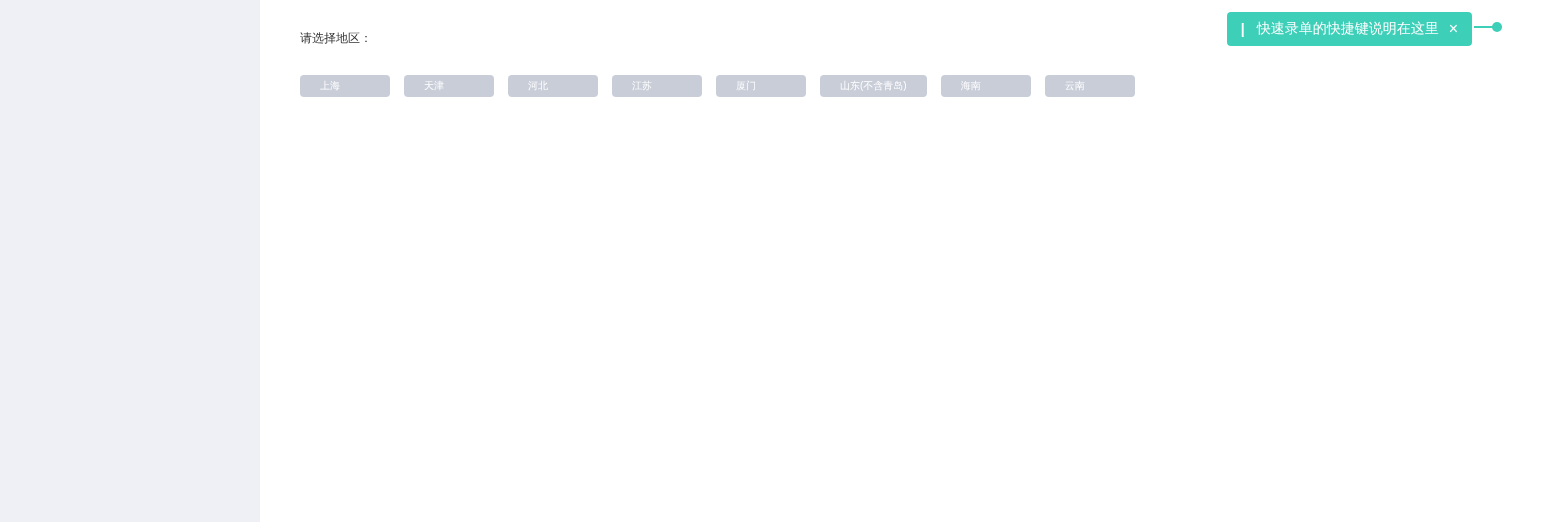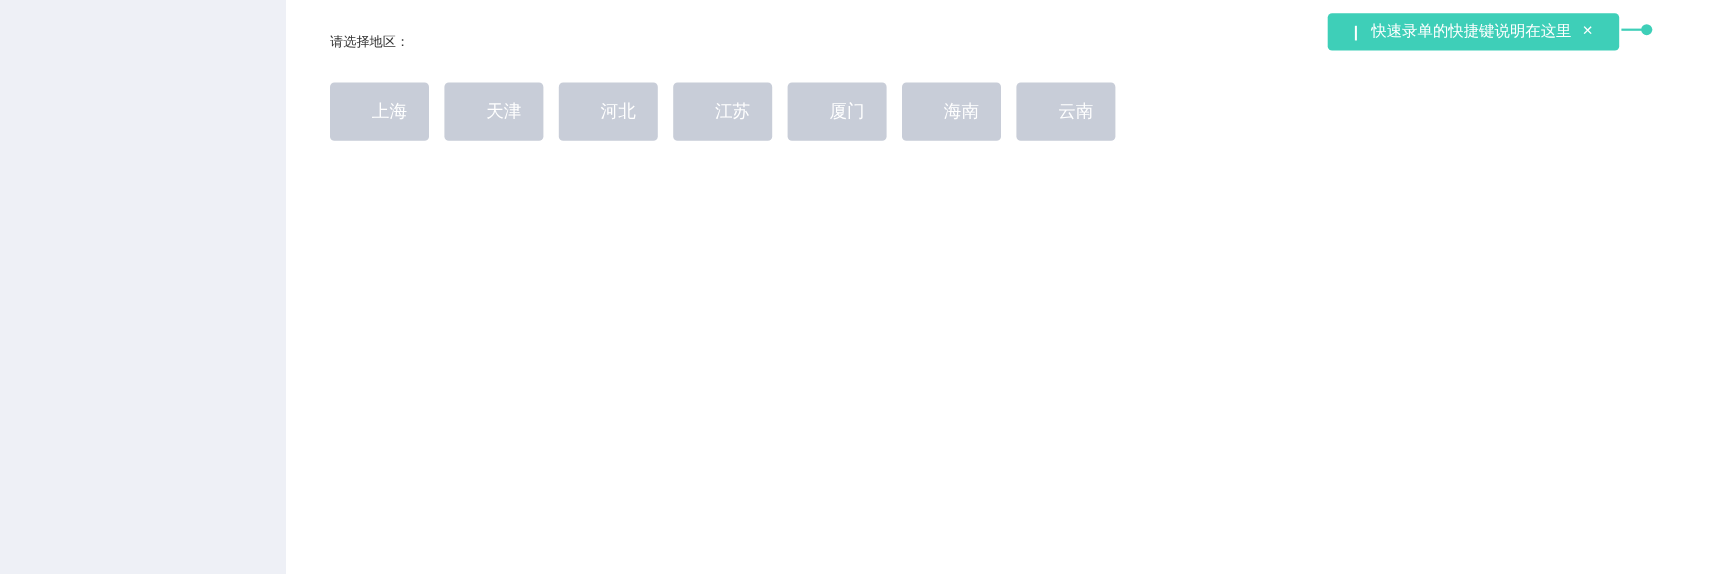--- a/index.html
+++ b/index.html
@@ -47,37 +47,37 @@
       display: flex;
       flex-wrap: wrap;
       gap: 14px;
     }
 
     .region-btn {
       background: #c8cdd8;
       color: #fff;
       border: none;
       border-radius: 4px;
-      padding: 16px 20px;
-      font-size: 16px;
+      padding: 4px 20px;
+      font-size: 10px;
       cursor: pointer;
       min-width: 90px;
-      text-align: right;
+      text-align: left;
       font-family: 'Microsoft YaHei', 'PingFang SC', sans-serif;
     }
 
     
     .tooltip-banner {
       position: absolute;
       top: 12px;
       right: 90px;
       background: #3ecfb8;
       color: #fff;
       border-radius: 4px;
-      padding: 8px 24px;
+      padding: 8px 14px;
       font-size: 14px;
       display: flex;
       align-items: center;
       gap: 10px;
       white-space: nowrap;
     }
 
     .tooltip-banner::before {
       content: '|';
       font-weight: bold;
@@ -123,20 +123,21 @@
 
 <div class="main-content">
   <div class="page-title">请选择地区：</div>
 
   <div class="region-buttons">
   <button class="region-btn">上海</button>
       <button class="region-btn">天津</button>
       <button class="region-btn">河北</button>
       <button class="region-btn">江苏</button>
       <button class="region-btn">厦门</button>
+      <button class="region-btn">山东(不含青岛)</button>
       <button class="region-btn">海南</button>
       <button class="region-btn">云南</button>
     </div>
 </div>
 
 <div class="tooltip-banner">
   <span>快速录单的快捷键说明在这里</span>
   <button class="tooltip-close">×</button>
 </div>
 

